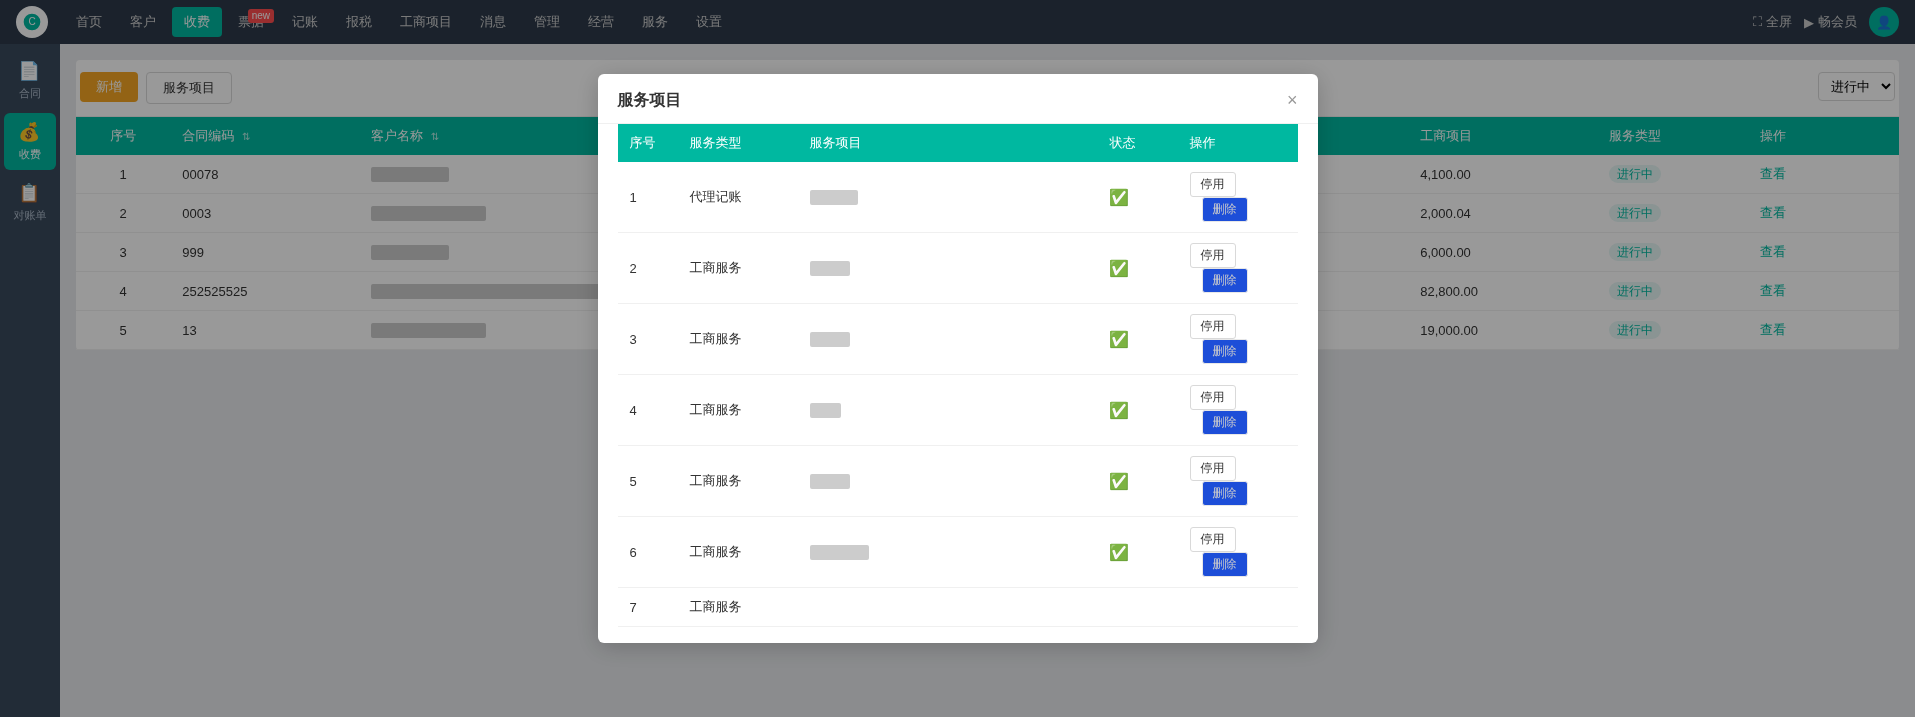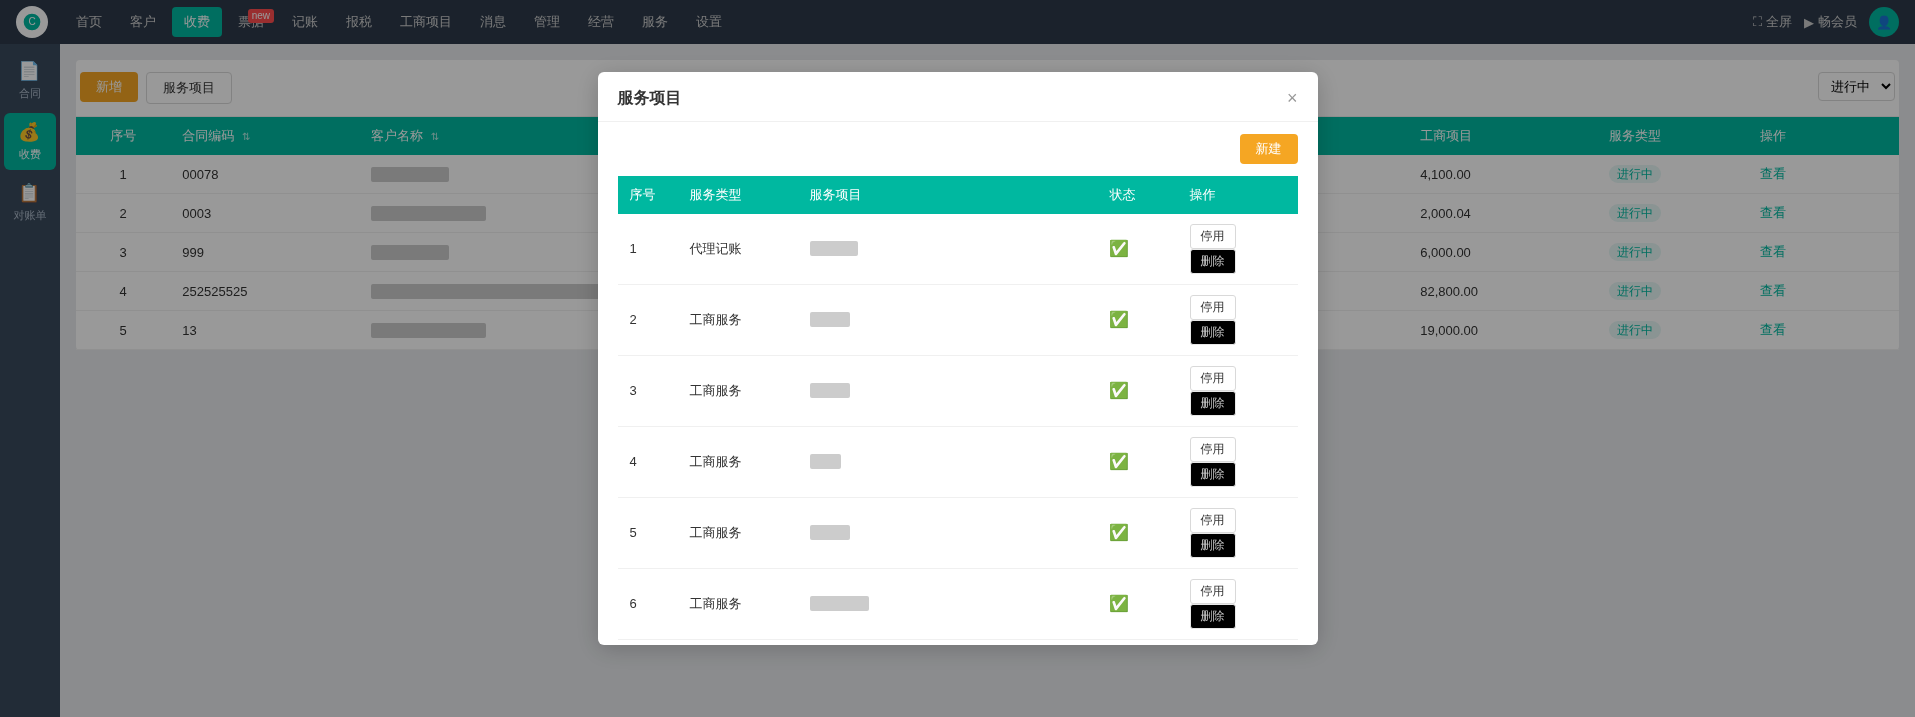--- a/index.html
+++ b/index.html
@@ -308,27 +308,28 @@
       background: #fff;
       border: 1px solid #d9d9d9;
       color: #333;
       padding: 3px 10px;
       border-radius: 3px;
       cursor: pointer;
       font-size: 12px;
       margin-right: 4px;
     }
     .btn-delete {
-      background: #000000;
+      background: #1d4ed8;
       border: 1px solid #d9d9d9;
       color: #333;
       padding: 3px 10px;
       border-radius: 3px;
       cursor: pointer;
       font-size: 12px;
+      margin-left: 12px;
     }
     .btn-delete.disabled {
       color: #ccc;
       border-color: #e8e8e8;
       cursor: not-allowed;
     }
     
     .modal-body::-webkit-scrollbar { width: 6px; }
     .modal-body::-webkit-scrollbar-track { background: #f1f1f1; }
     .modal-body::-webkit-scrollbar-thumb { background: #ccc; border-radius: 3px; }
@@ -519,23 +520,20 @@
     </div>
   </div>
 </div>
 
 <div class="overlay">
   <div class="modal">
     <div class="modal-header">
       <span class="modal-title">服务项目</span>
       <button class="modal-close">×</button>
     </div>
-    <div class="modal-toolbar">
-      <button class="btn-new-modal">新建</button>
-    </div>
     <div class="modal-body">
       <table class="modal-table">
         <thead>
           <tr>
             <th style="width:60px">序号</th>
             <th style="width:120px">服务类型</th>
             <th>服务项目</th>
             <th style="width:80px">状态</th>
             <th style="width:120px">操作</th>
           </tr>

